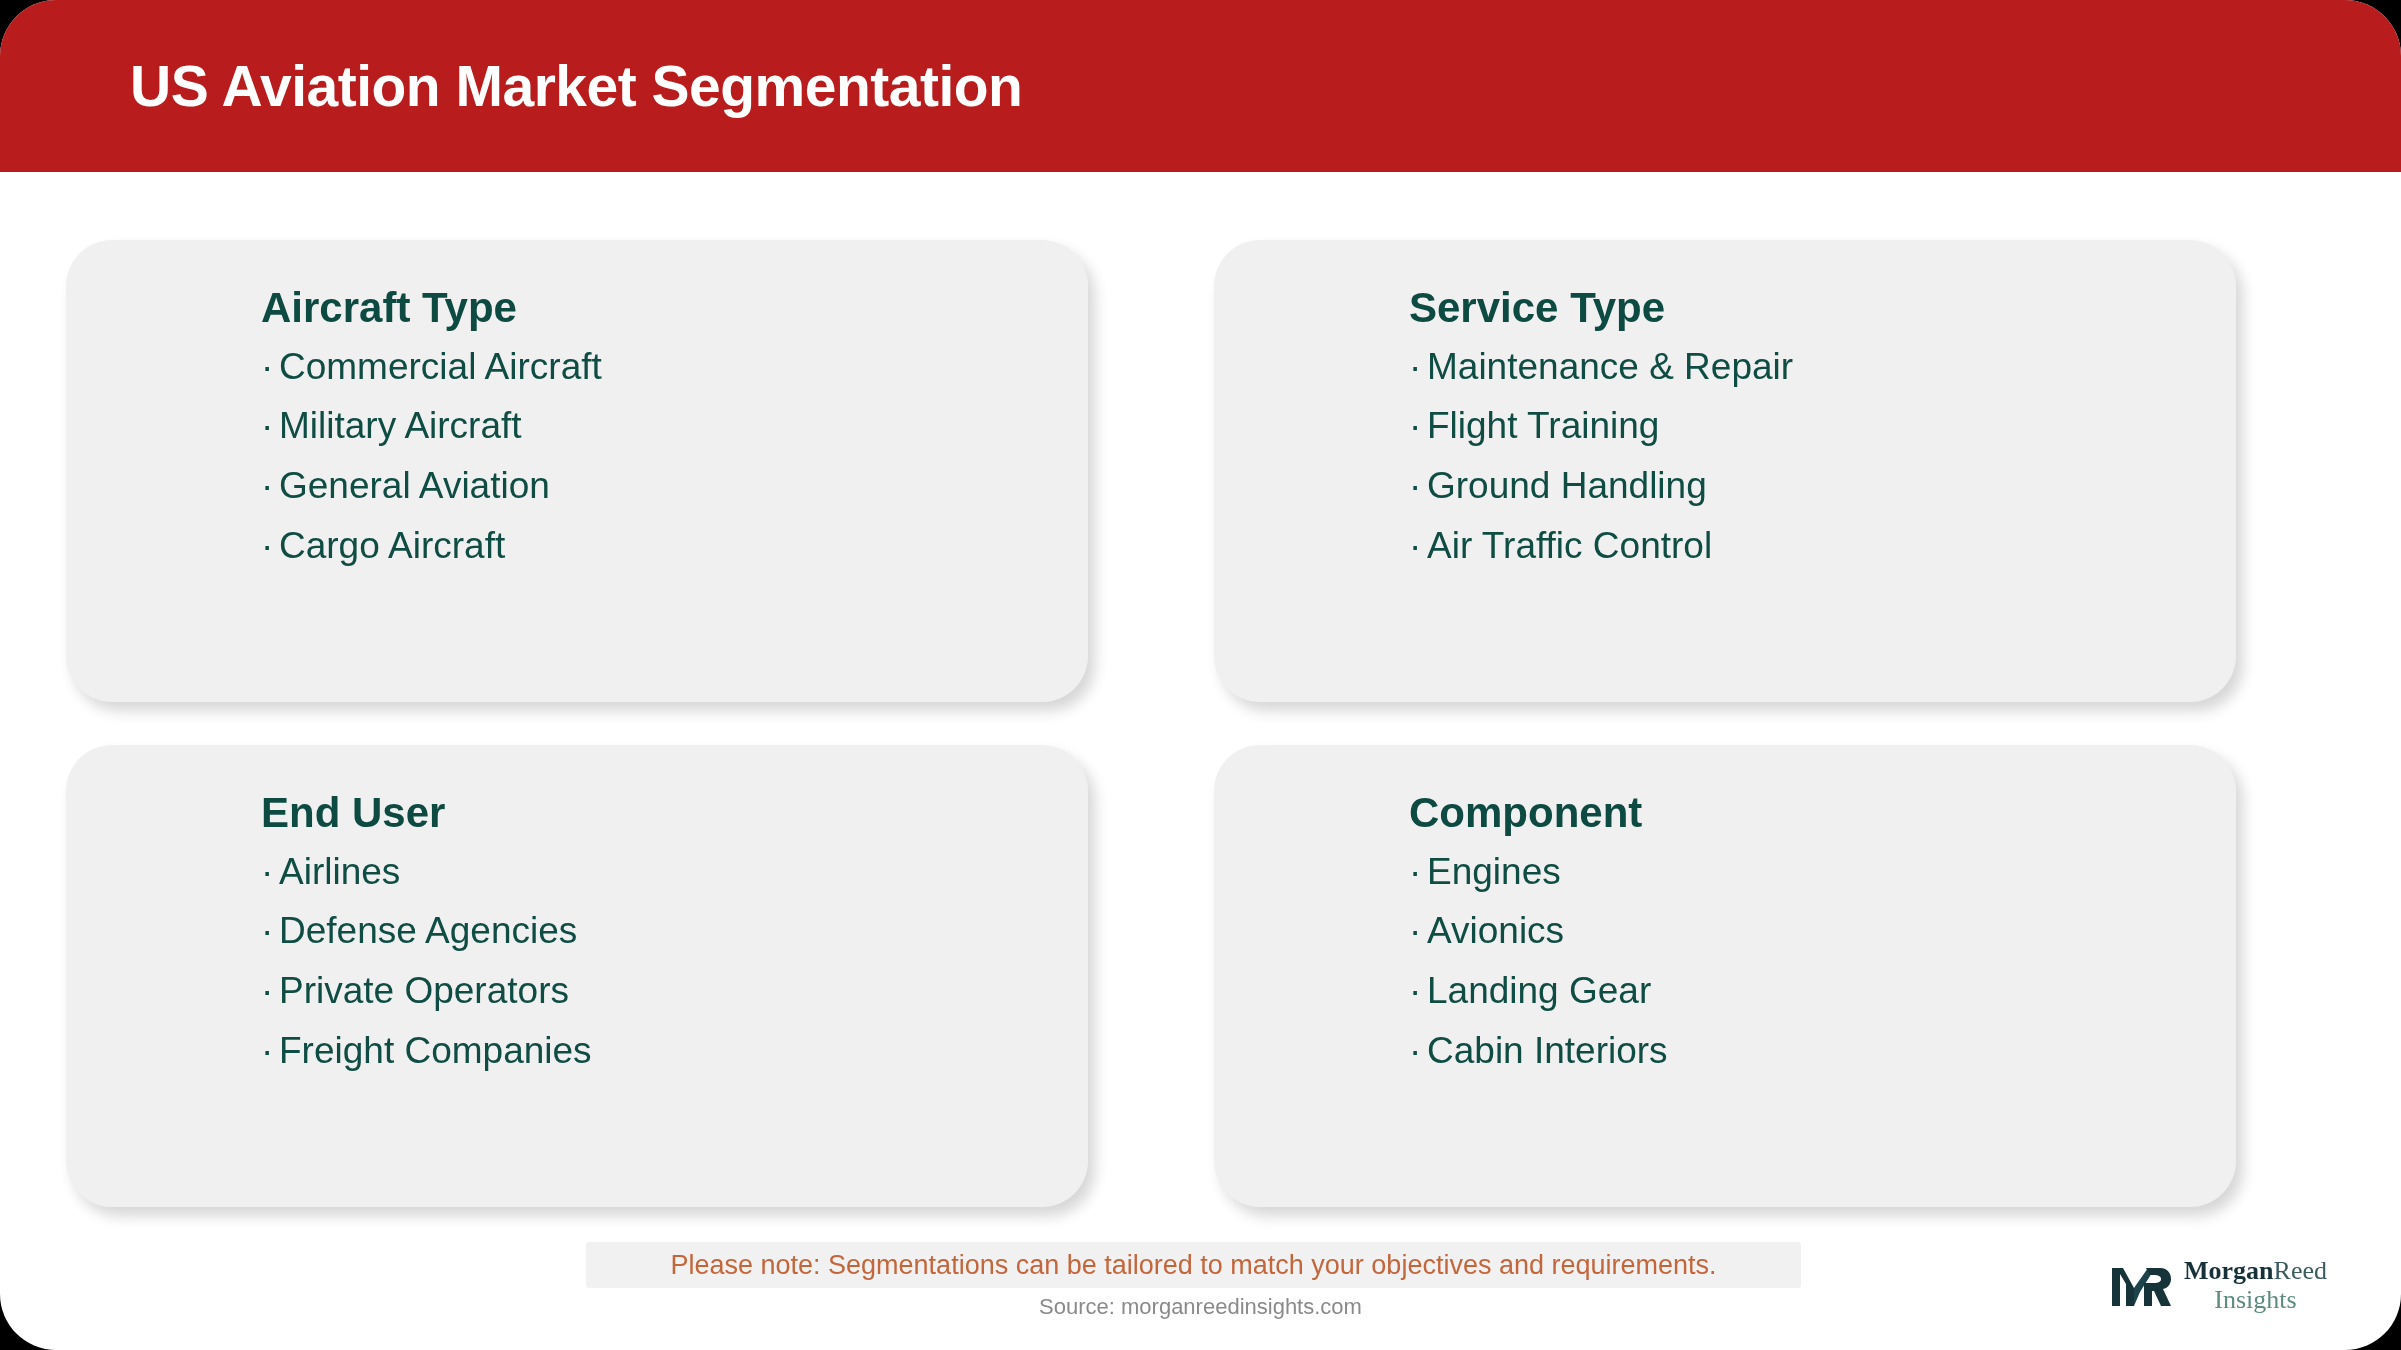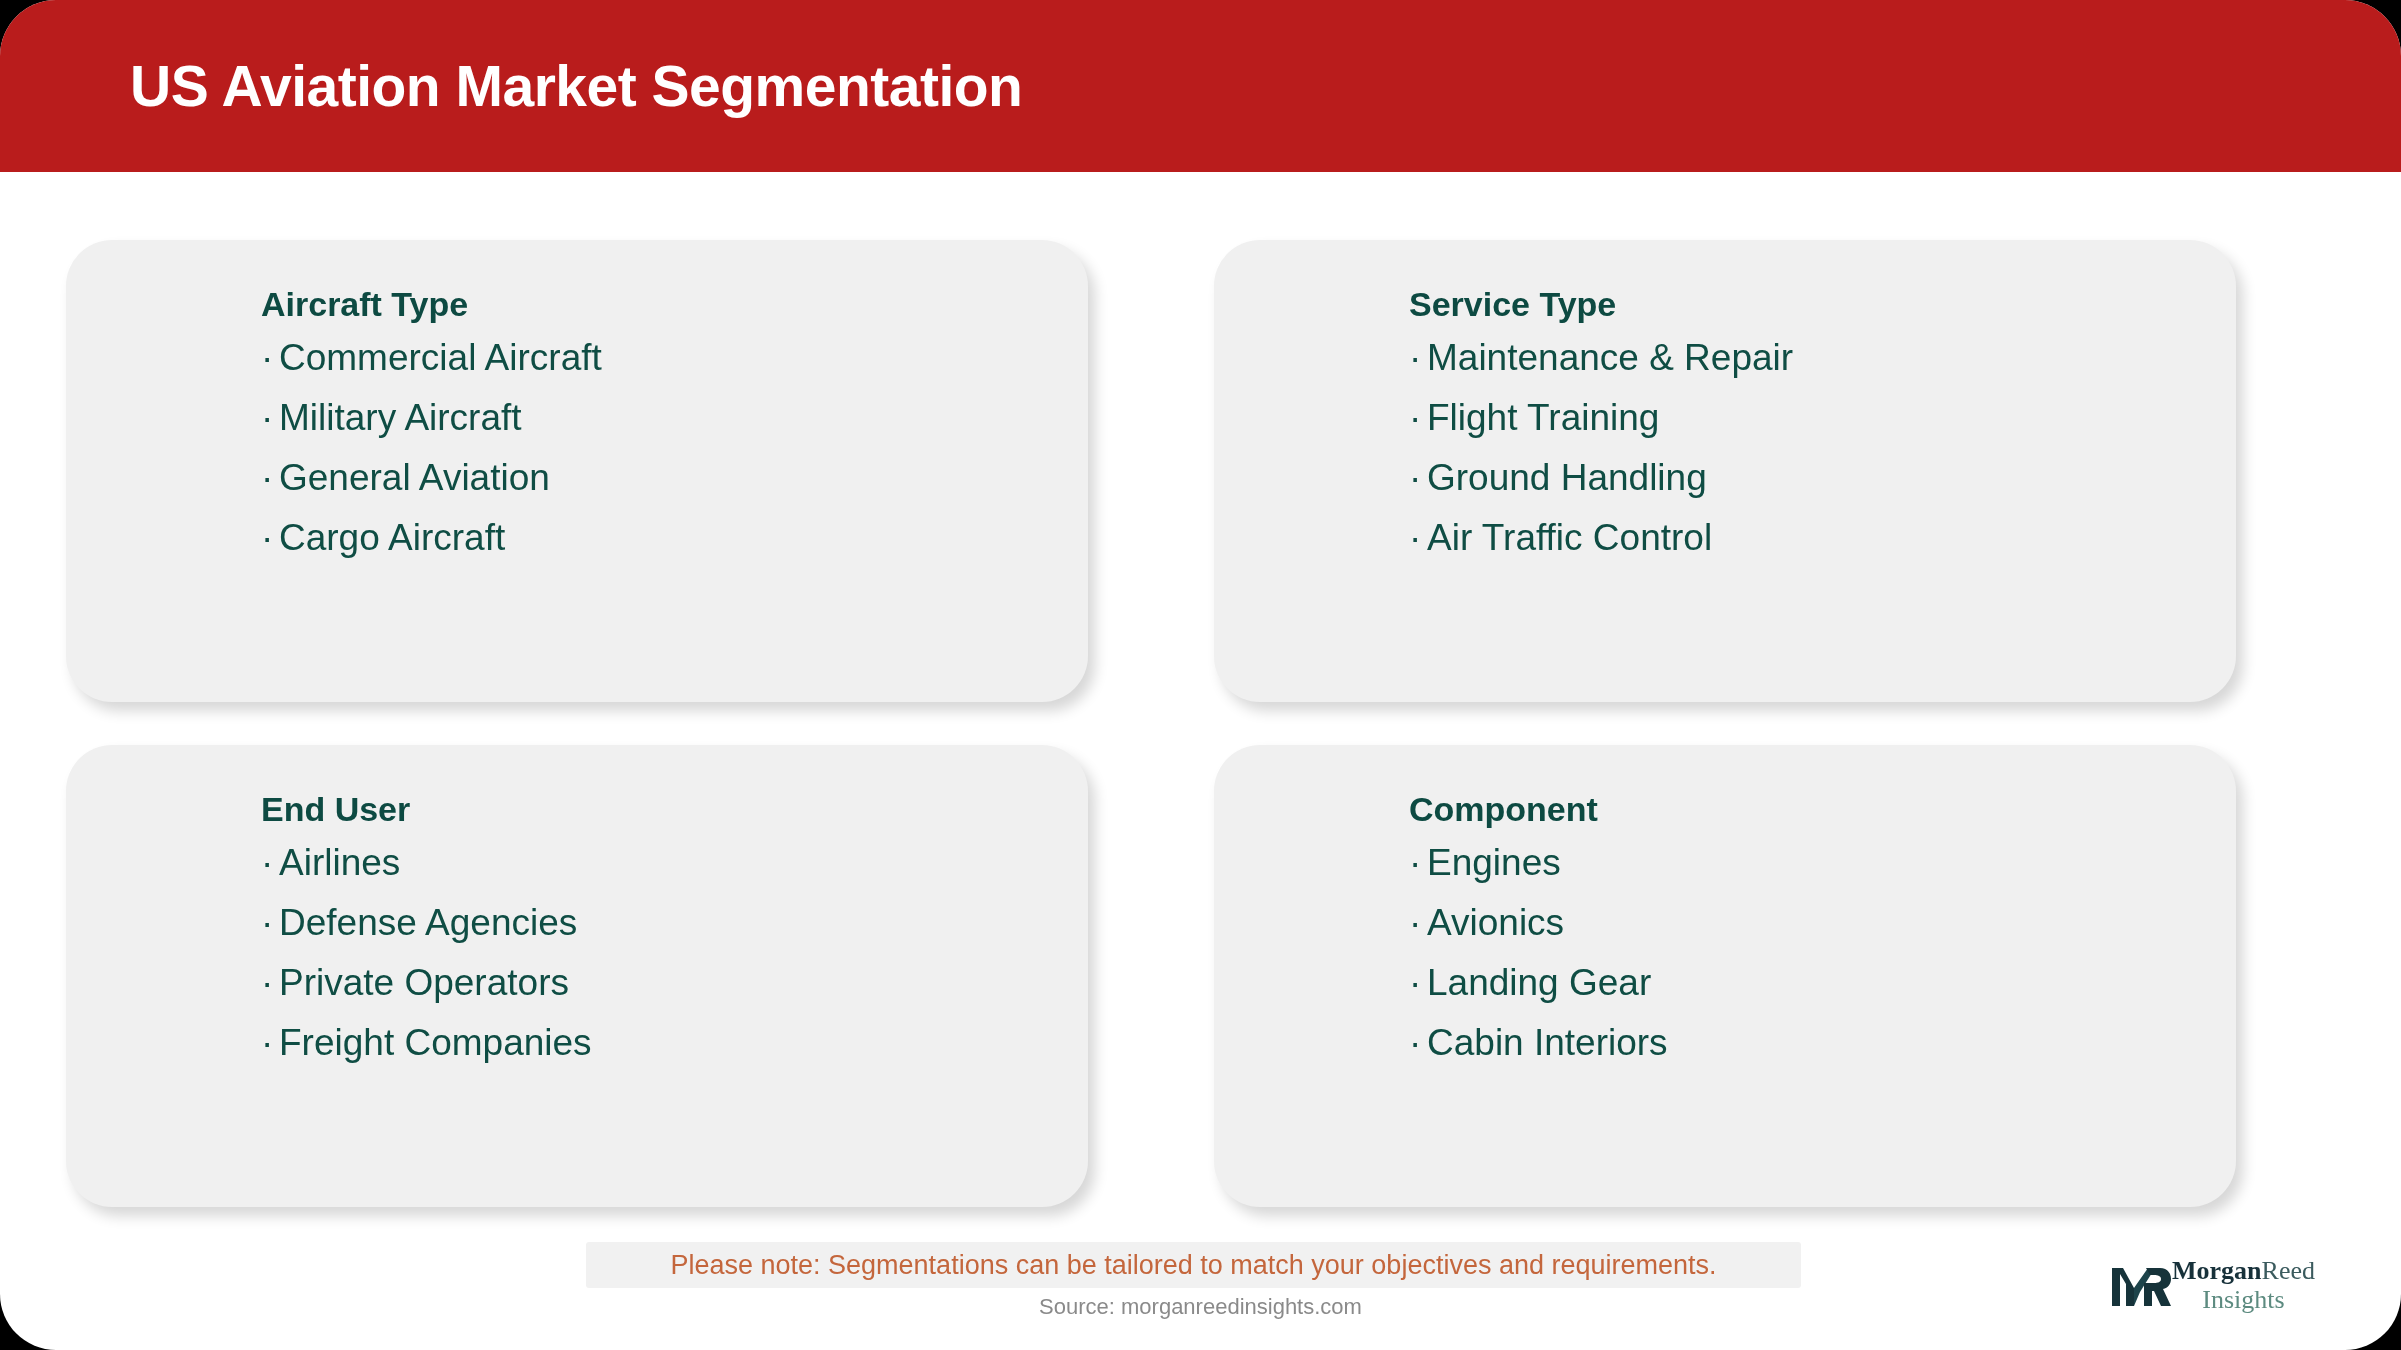--- a/index.html
+++ b/index.html
@@ -66,21 +66,21 @@
   .seg-card.col-right { left: 1148px; }
   .seg-card.row-top    { top: 0; }
   .seg-card.row-bottom { top: 505px; }
 
   .card-inner {
     padding-left: 195px;
     padding-right: 40px;
   }
   .card-title {
     color: #0d4a42;
-    font-size: 34px;
+    font-size: 42px;
     font-weight: bold;
     line-height: 1.06;
     margin: 0 0 6px 0;
     white-space: nowrap;
   }
   .card-list {
     list-style: none;
     margin: 0;
     padding: 0;
   }
@@ -125,20 +125,21 @@
     font-size: 22px;
   }
 
   
   .logo {
     position: absolute;
     left: 2110px;
     top: 1258px;
     display: flex;
     align-items: center;
+    gap: 12px;
   }
   .logo-mark { display: block; }
   .logo-words {
     display: flex;
     flex-direction: column;
     line-height: 1.0;
     font-family: "Liberation Serif", serif;
   }
   .logo-line1 { font-size: 26px; white-space: nowrap; }
   .logo-morgan { color: #17313a; font-weight: bold; }

